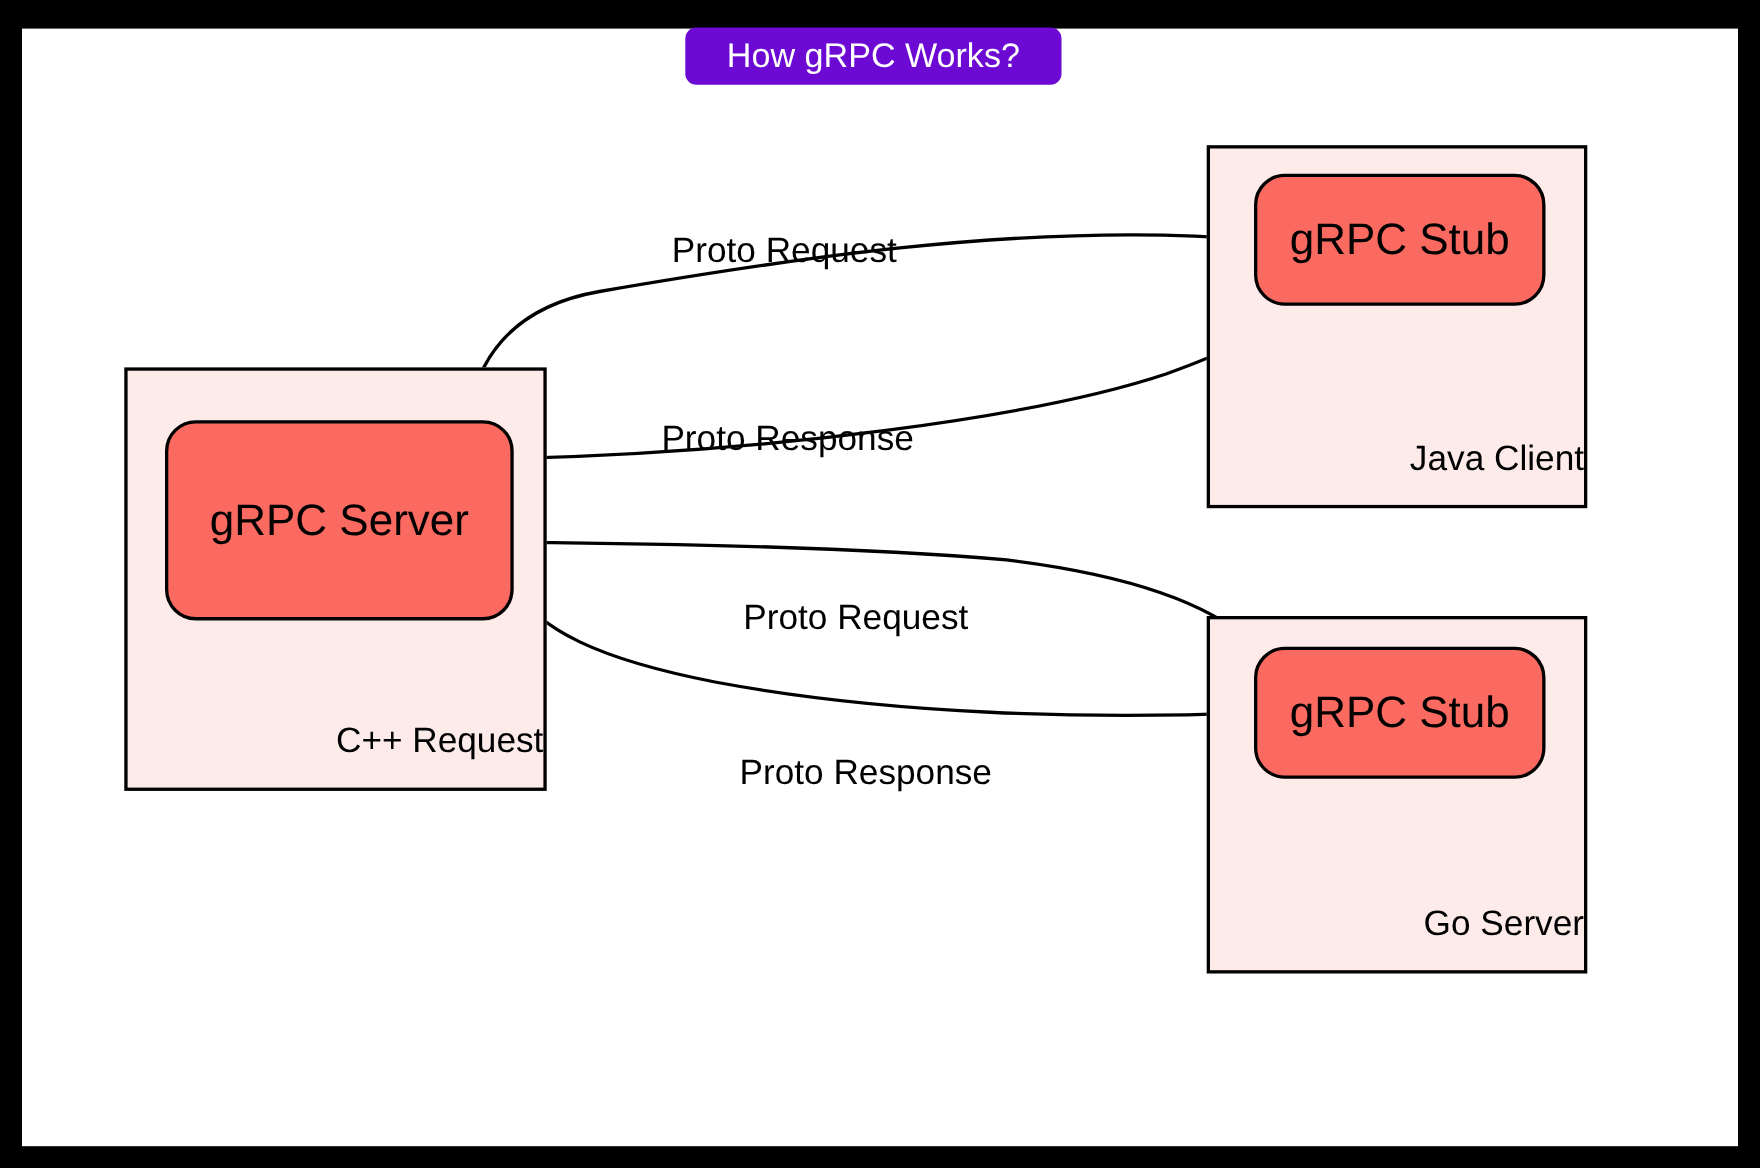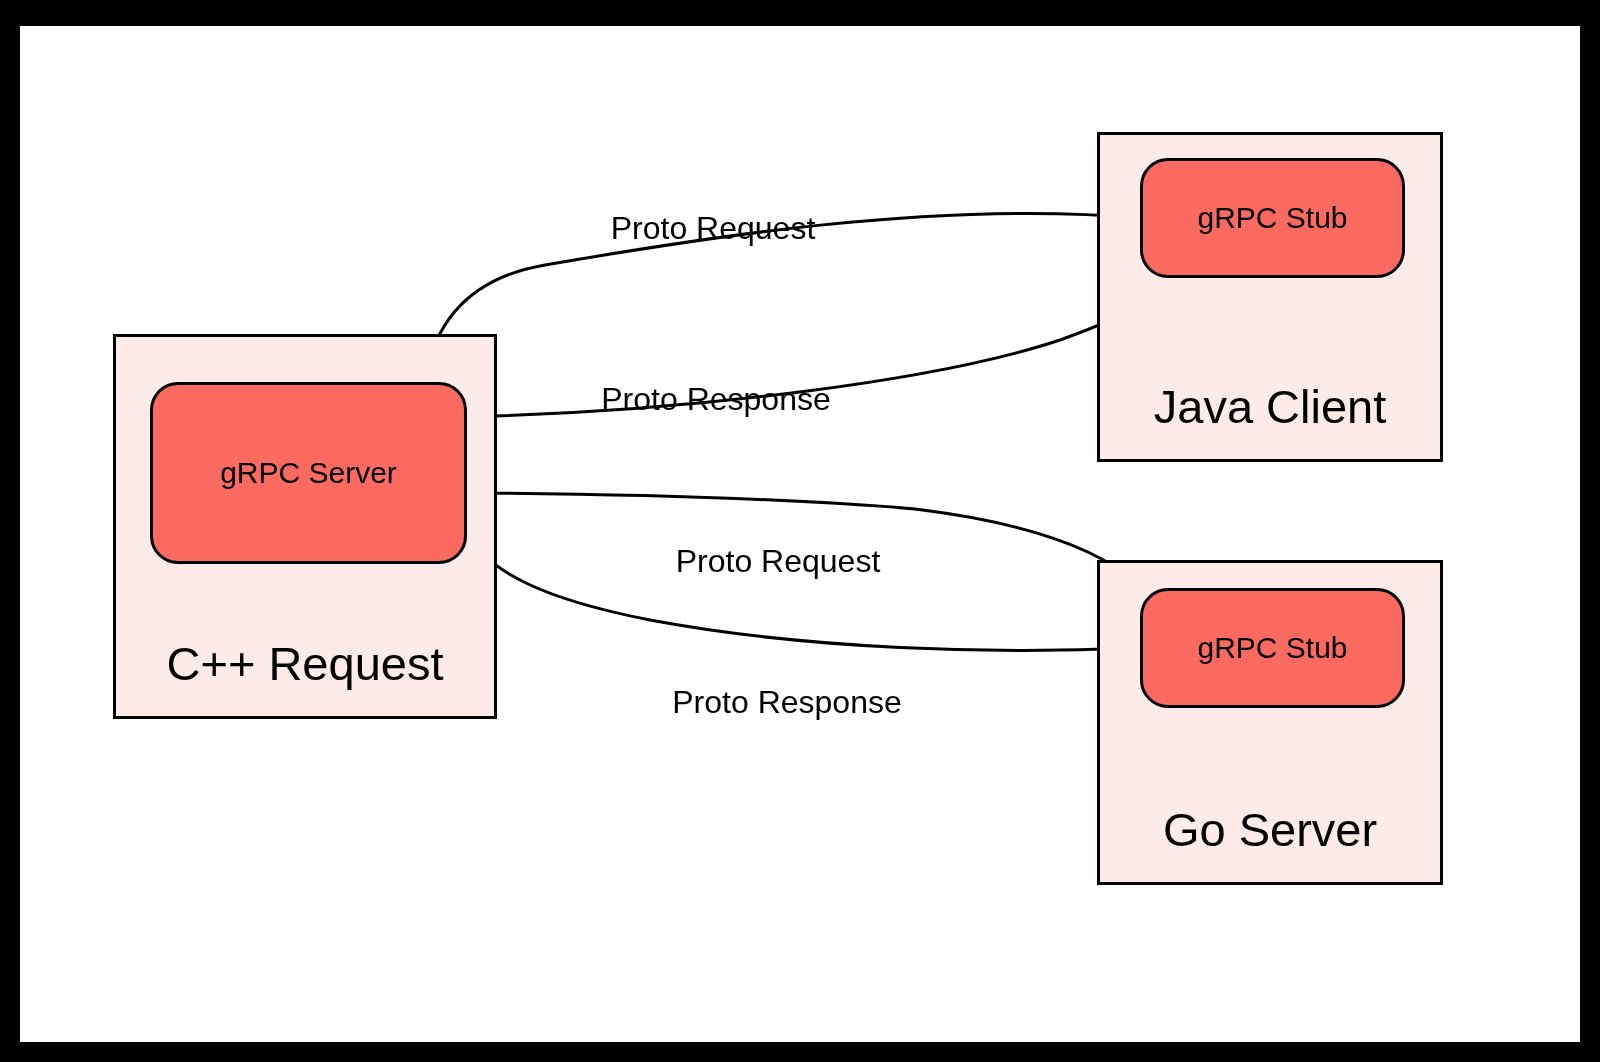--- a/index.html
+++ b/index.html
@@ -26,30 +26,30 @@
     font-size:31px;
   }
   .container{
     position:absolute;
     background:var(--container-fill,#fcebe8);
     border:3px solid var(--stroke,#000);
     box-sizing:border-box;
   }
   .container-label{
     position:absolute;left:0;right:0;bottom:24px;
-    text-align:center;font-size:47px;line-height:1.2;
+    text-align:right;font-size:32px;line-height:1.2;
   }
   .node{
     position:absolute;
     background:var(--node-fill,#fa6a60);
     border:3px solid var(--stroke,#000);
     border-radius:28px;
     box-sizing:border-box;
     display:flex;align-items:center;justify-content:center;
-    font-size:30px;
+    font-size:40px;
   }
   .cpp-container{left:113px;top:334px;width:384px;height:385px;}
   .server-node{left:150px;top:382px;width:317px;height:182px;}
   .java-container{left:1097px;top:132px;width:346px;height:330px;}
   .java-stub{left:1140px;top:158px;width:265px;height:120px;}
   .go-container{left:1097px;top:560px;width:346px;height:325px;}
   .go-stub{left:1140px;top:588px;width:265px;height:120px;}
   .arrows{position:absolute;left:0;top:0;}
   .edge{fill:none;stroke:var(--stroke,#000);stroke-width:3px;}
   #arrowhead path{fill:var(--stroke,#000);}
@@ -75,20 +75,21 @@
       <marker id="arrowhead" viewBox="0 0 10 10" refX="8.5" refY="5" markerWidth="9" markerHeight="9" orient="auto">
         <path d="M0,0.6 L10,5 L0,9.4 L2.8,5 Z"></path>
       </marker>
     </defs>
     <path class="edge" marker-end="url(#arrowhead)" d="M 1140 218 C 930 200 690 240 545 265 C 470 278 437 320 426 374"></path>
     <path class="edge" marker-end="url(#arrowhead)" d="M 464 417 C 700 411 940 380 1060 340 C 1110 322 1138 310 1150 287"></path>
     <path class="edge" marker-end="url(#arrowhead)" d="M 1139 585 C 1100 549 1030 523 915 509 C 775 497 600 494 471 493"></path>
     <path class="edge" marker-end="url(#arrowhead)" d="M 462 528 C 488 574 548 600 650 620 C 810 650 995 654 1136 648"></path>
   </svg>
 
+  <div class="title-badge">How gRPC Works?</div>
 
   <div class="container cpp-container">
     <div class="container-label">C++ Request</div>
   </div>
   <div class="node server-node">gRPC Server</div>
 
   <div class="container java-container">
     <div class="container-label">Java Client</div>
   </div>
   <div class="node java-stub">gRPC Stub</div>

